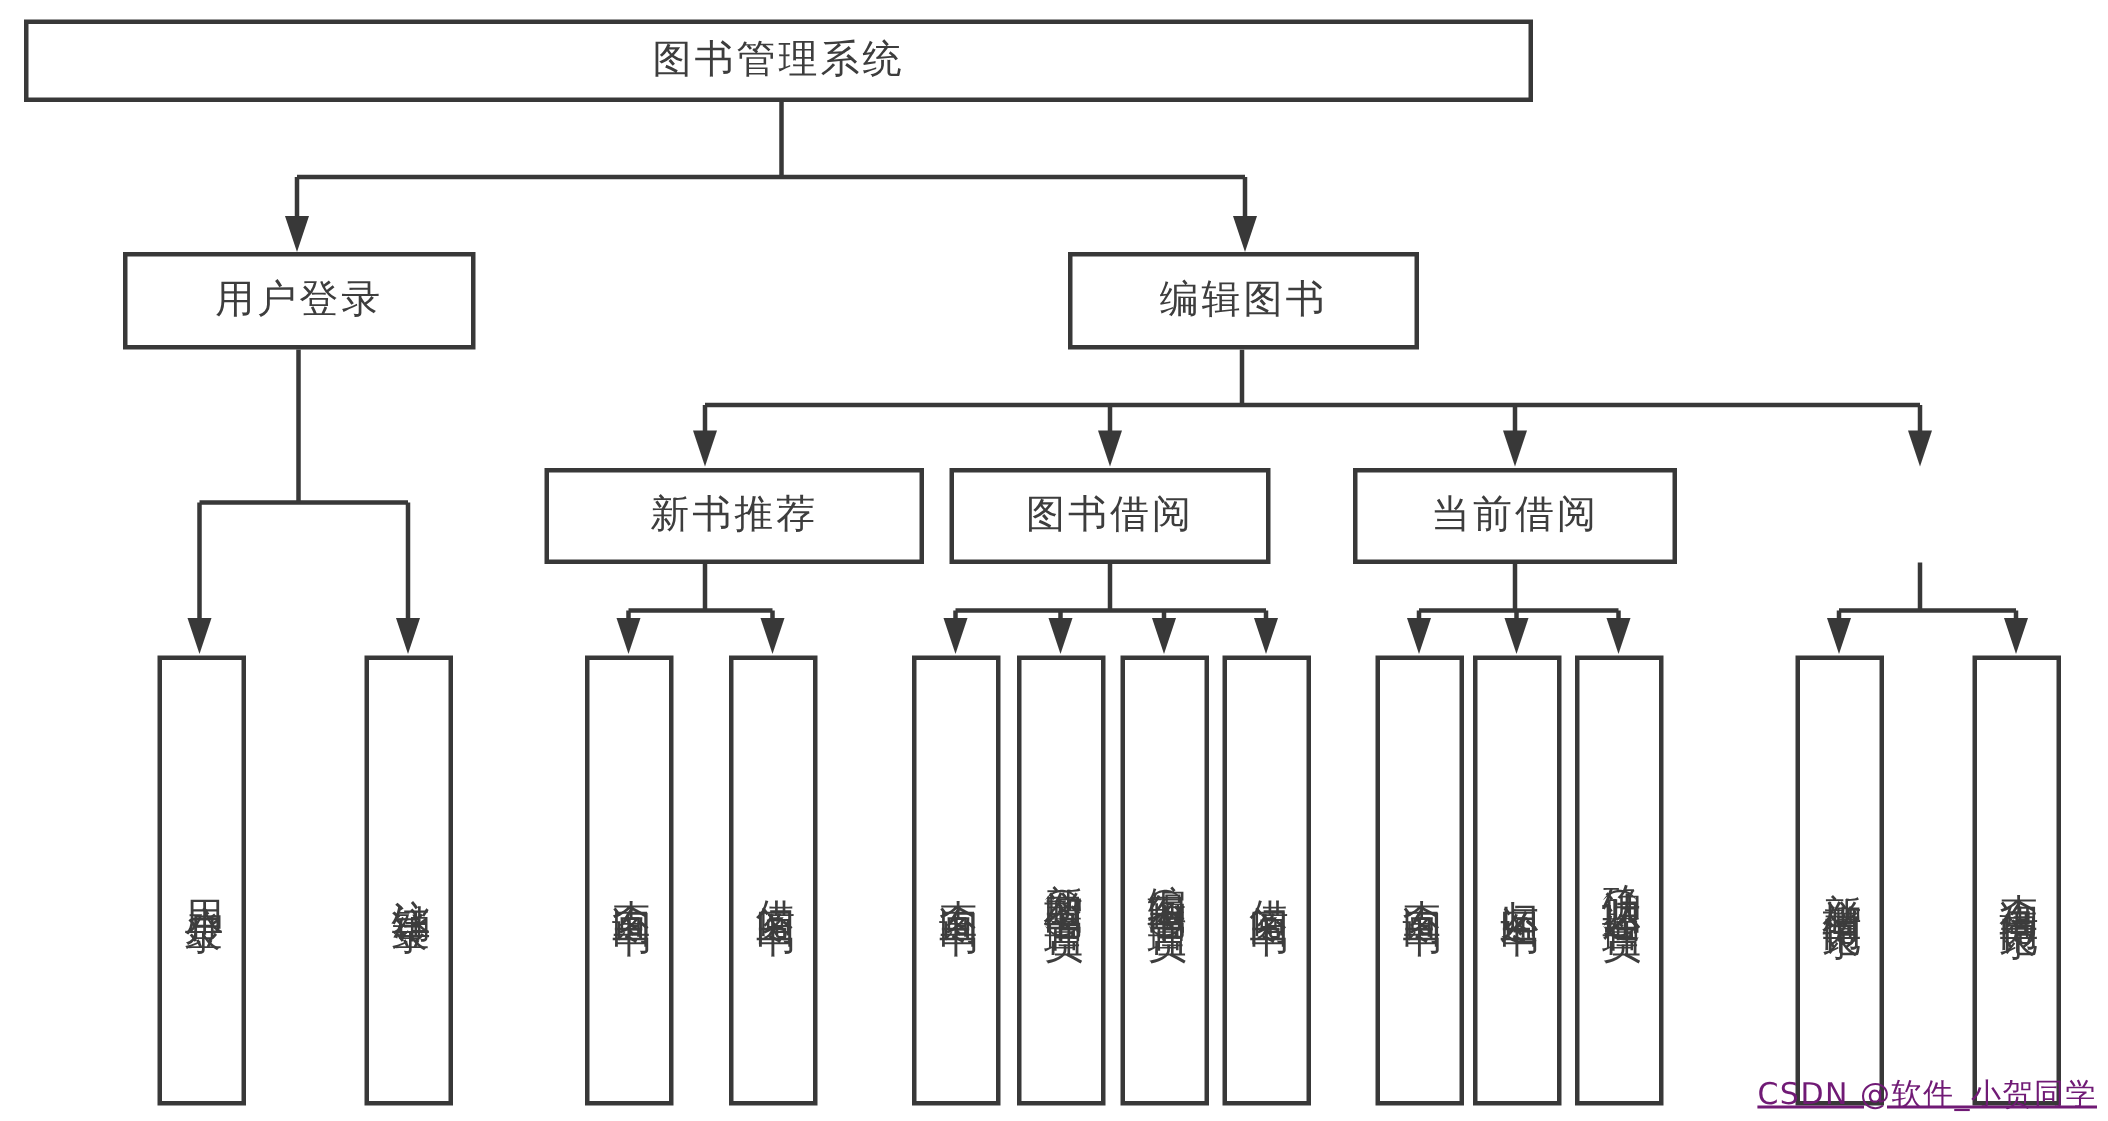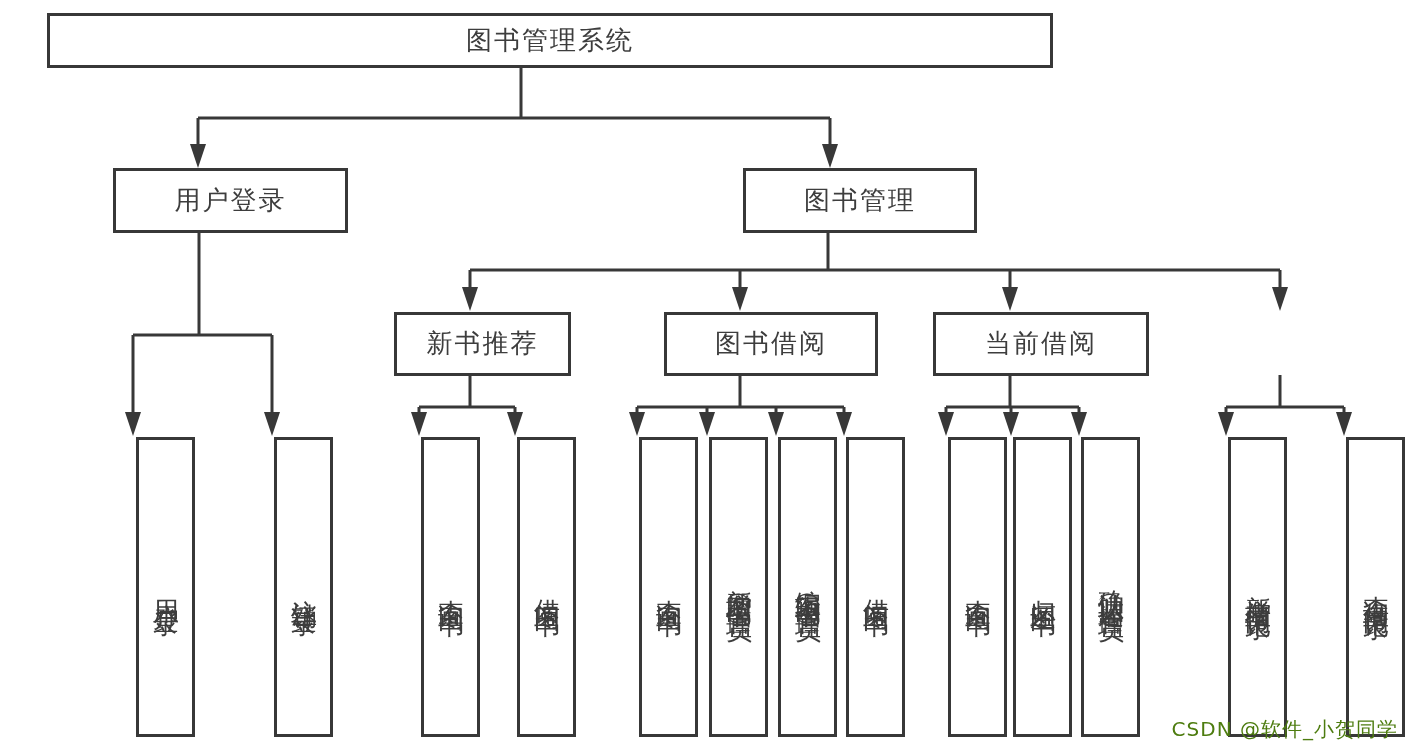--- a/index.html
+++ b/index.html
@@ -21,37 +21,37 @@
     border:3px solid #383838;
     color:#3d3d3d;
     display:flex;
     align-items:center;
     justify-content:center;
     font-size:26px;
     letter-spacing:2px;
     line-height:1.15;
     text-align:center;
     white-space:nowrap;
-    margin-left:31px;
   }
   .vnode{
     writing-mode:vertical-rl;
     text-orientation:mixed;
     letter-spacing:4px;
     font-size:26px;
   }
   .watermark{
     position:absolute;
     right:7px;
     bottom:4px;
     font-size:20px;
     letter-spacing:1px;
-    color:#4d7c0f;
+    color:#701a75;
     z-index:5;
     white-space:nowrap;
+    text-decoration:underline;
   }
 </style>
 </head>
 <body>
 
 <div id="canvas">
 
   <svg id="connector-layer" width="1405" height="747" viewBox="0 0 1405 747" aria-hidden="true">
 
     <path d="M521 68 V118 M198 118 H830 M198 118 V145 M830 118 V145"></path>
@@ -84,23 +84,23 @@
     <polygon points="1071,412 1087,412 1079,436"></polygon>
 
     <path d="M1280 375 V407 M1226 407 H1344 M1226 407 V413 M1344 407 V413"></path>
     <polygon points="1218,412 1234,412 1226,436"></polygon>
     <polygon points="1336,412 1352,412 1344,436"></polygon>
   </svg>
 
   <div class="node" style="left:16px;top:13px;width:1006px;height:55px;">图书管理系统</div>
 
   <div class="node" style="left:82px;top:168px;width:235px;height:65px;">用户登录</div>
-  <div class="node" style="left:712px;top:168px;width:234px;height:65px;">图书管理</div>
+  <div class="node" style="left:712px;top:168px;width:234px;height:65px;">编辑图书</div>
 
-  <div class="node" style="left:363px;top:312px;width:177px;height:64px;">新书推荐</div>
+  <div class="node" style="left:363px;top:312px;width:253px;height:64px;">新书推荐</div>
   <div class="node" style="left:902px;top:312px;width:216px;height:64px;">当前借阅</div>
   <div class="node" style="left:633px;top:312px;width:214px;height:64px;">图书借阅</div>
 
   <div class="node vnode" style="left:105px;top:437px;width:59px;height:300px;">用户登录</div>
   <div class="node vnode" style="left:243px;top:437px;width:59px;height:300px;">注销登录</div>
 
   <div class="node vnode" style="left:390px;top:437px;width:59px;height:300px;">查询图书</div>
   <div class="node vnode" style="left:486px;top:437px;width:59px;height:300px;">借阅图书</div>
 
   <div class="node vnode" style="left:608px;top:437px;width:59px;height:300px;">查询图书</div>

